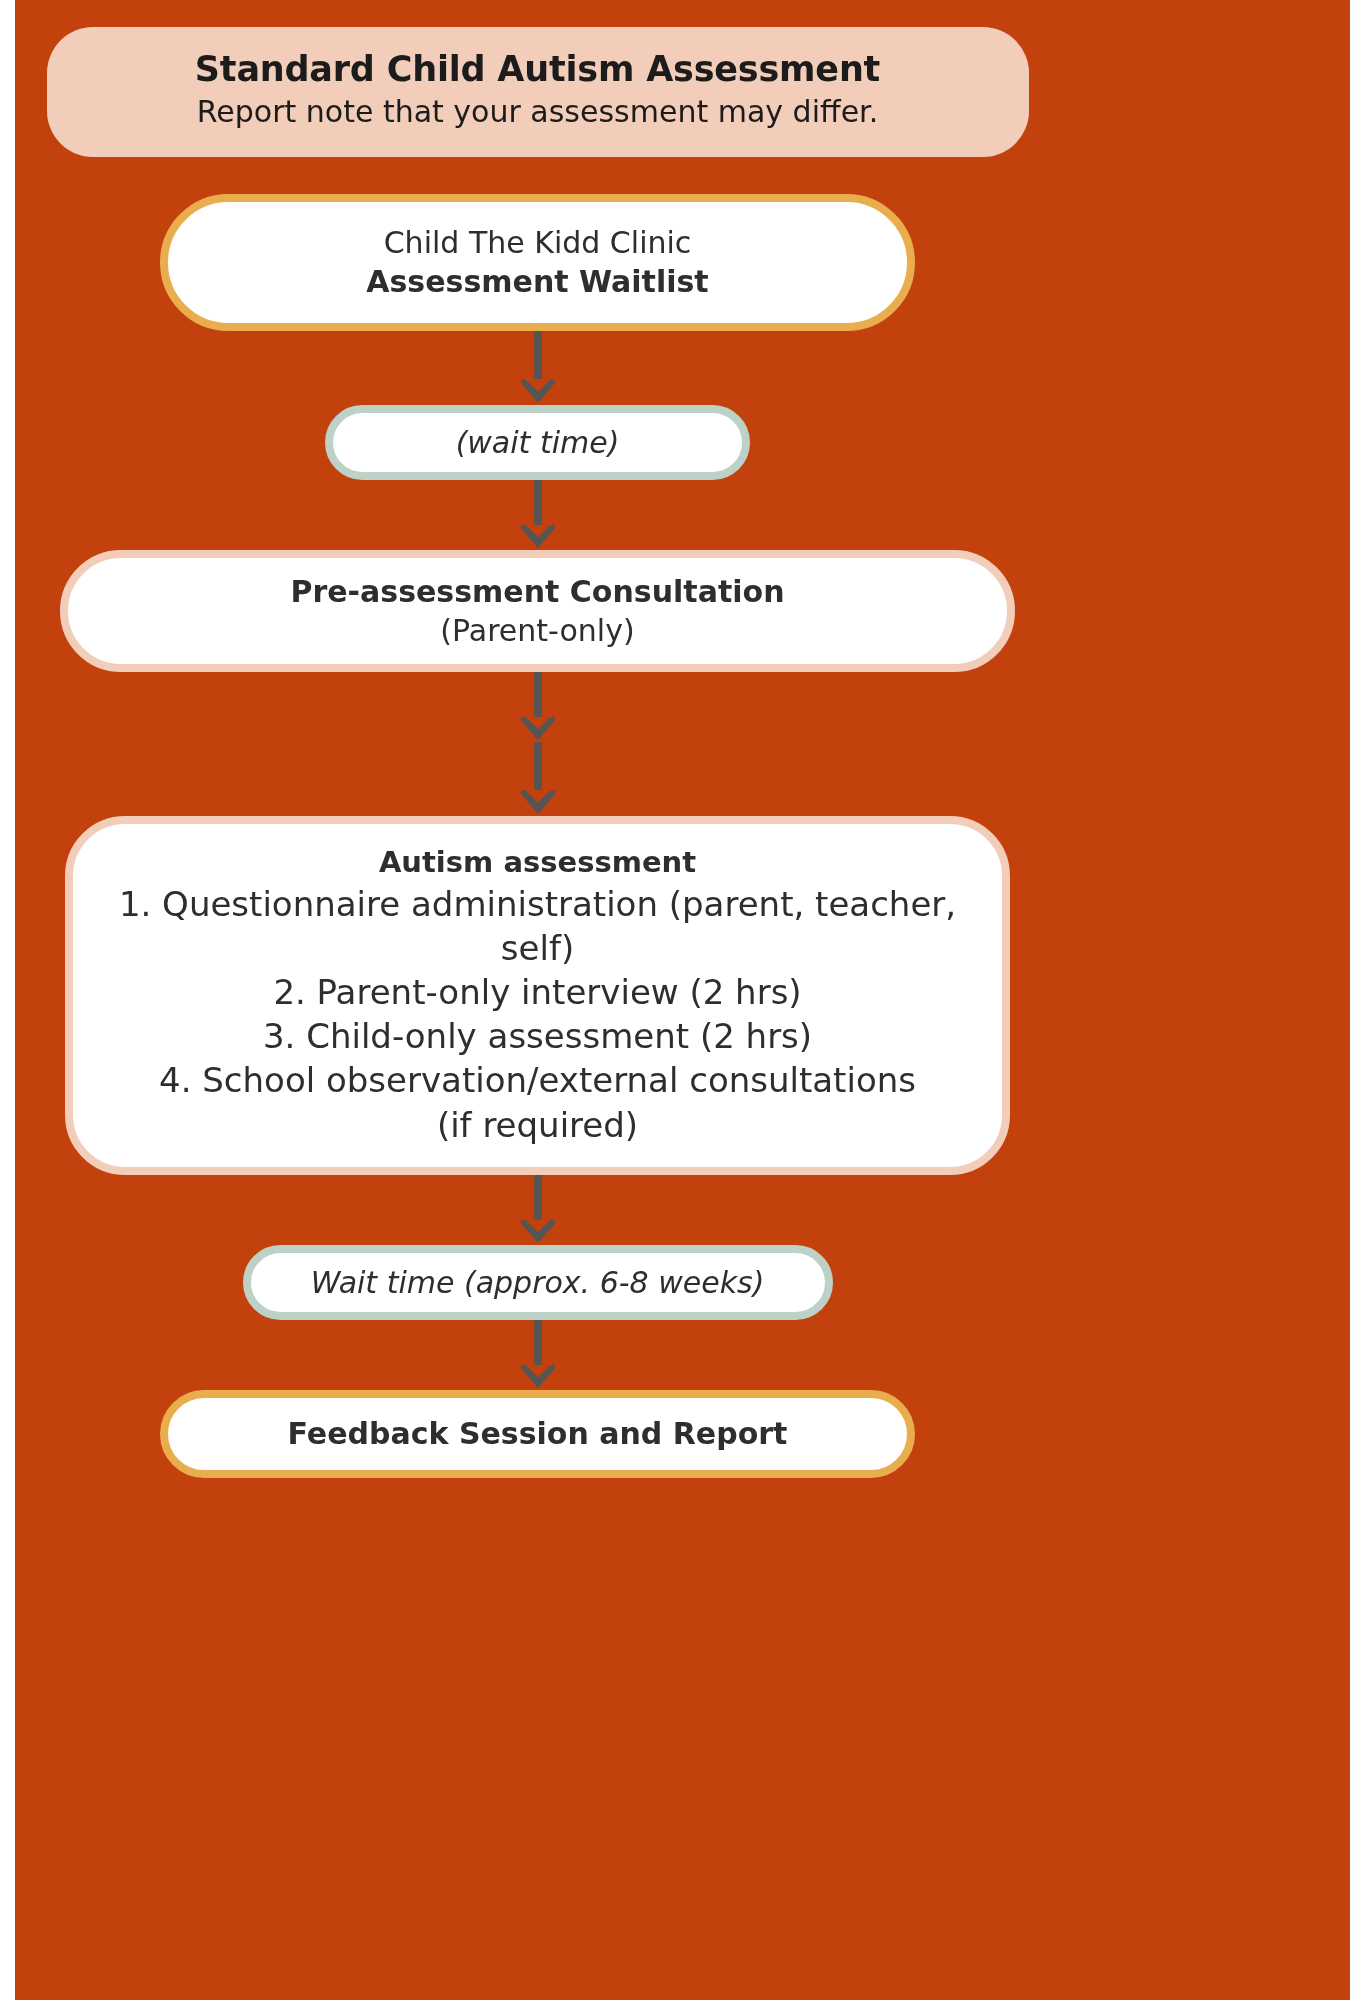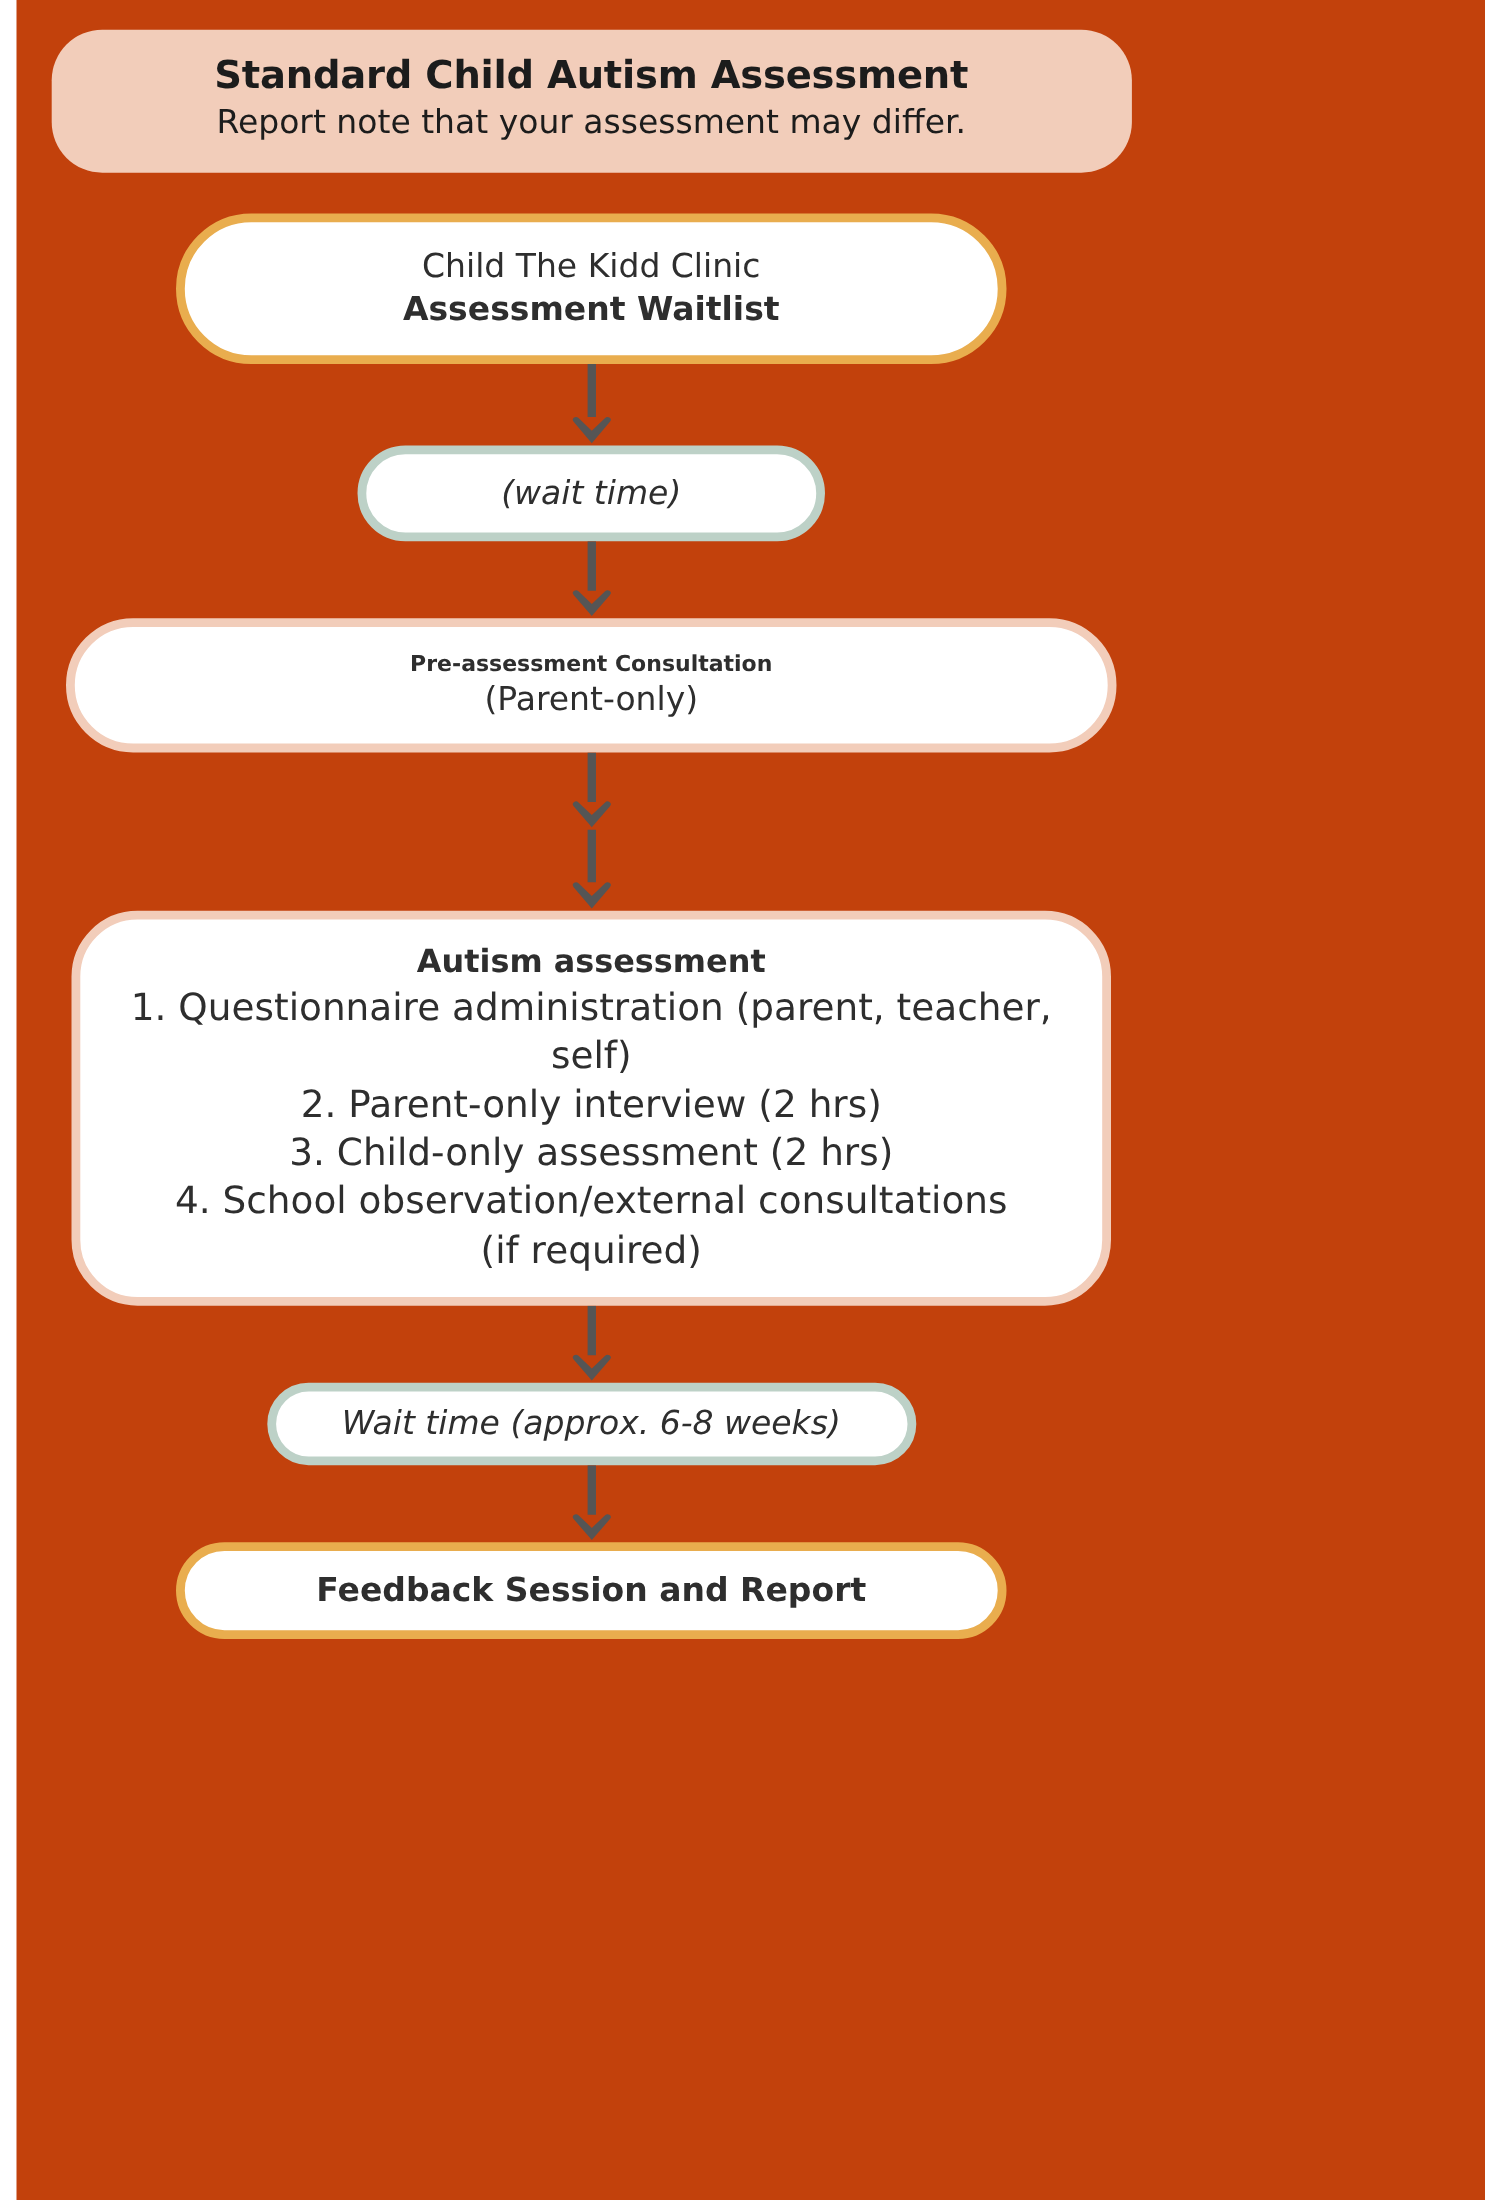--- a/index.html
+++ b/index.html
@@ -82,31 +82,31 @@
   .ital   { font-style: italic; font-weight: 400; }
 
   
   .amber  { border-color: #e9ad4e; }
   .sage   { border-color: #bdd1c7; }
   .peach  { border-color: #f2cdba; }
   .salmon { border-color: #f7a488; }
 
   
   .n-waitlist     { width: 755px; min-height: 137px; margin-top: 37px;  padding: 12px 40px; }
-  .n-waittime-1   { width: 425px; min-height:  75px; padding: 16px 30px; }
+  .n-waittime-1   { width: 425px; min-height:  75px; padding: 4px 30px; }
   .n-preassess    { width: 955px; min-height: 122px; padding: 12px 40px; }
   .n-quote        { width: 822px; min-height:  88px; padding: 10px 34px; }
   .n-assessment   { width: 945px; min-height: 310px; padding: 20px 26px; border-radius: 60px; }
   .n-waittime-2   { width: 590px; min-height:  75px; padding: 8px 30px; }
   .n-feedback     { width: 755px; min-height:  88px; padding: 10px 34px; }
 
   .n-waitlist .l1   { font-size: 30px; }
   .n-waitlist .l2   { font-size: 30px; }
   .n-waittime-1 .l1 { font-size: 30px; }
-  .n-preassess .l1  { font-size: 20px; }
+  .n-preassess .l1  { font-size: 30px; }
   .n-preassess .l2  { font-size: 30px; }
   .n-quote .l1      { font-size: 29px; }
   .n-assessment .hd { font-size: 29px; }
   .n-assessment .li { font-size: 34px; }
   .n-waittime-2 .l1 { font-size: 30px; }
   .n-feedback .l1   { font-size: 30px; }
 
   
   .arrow {
     width: 46px;

